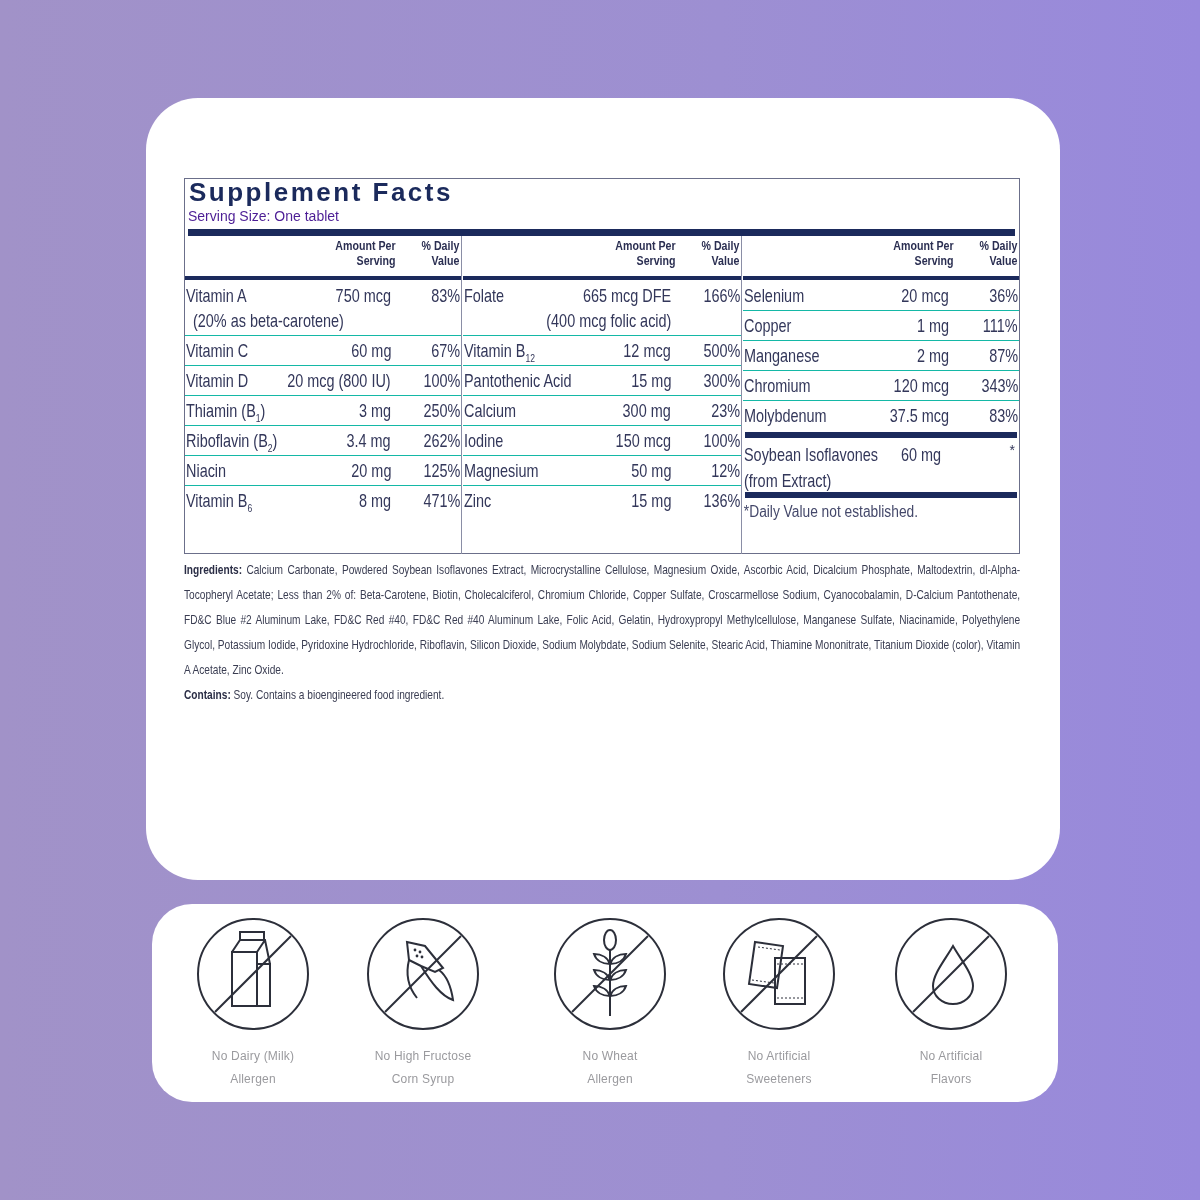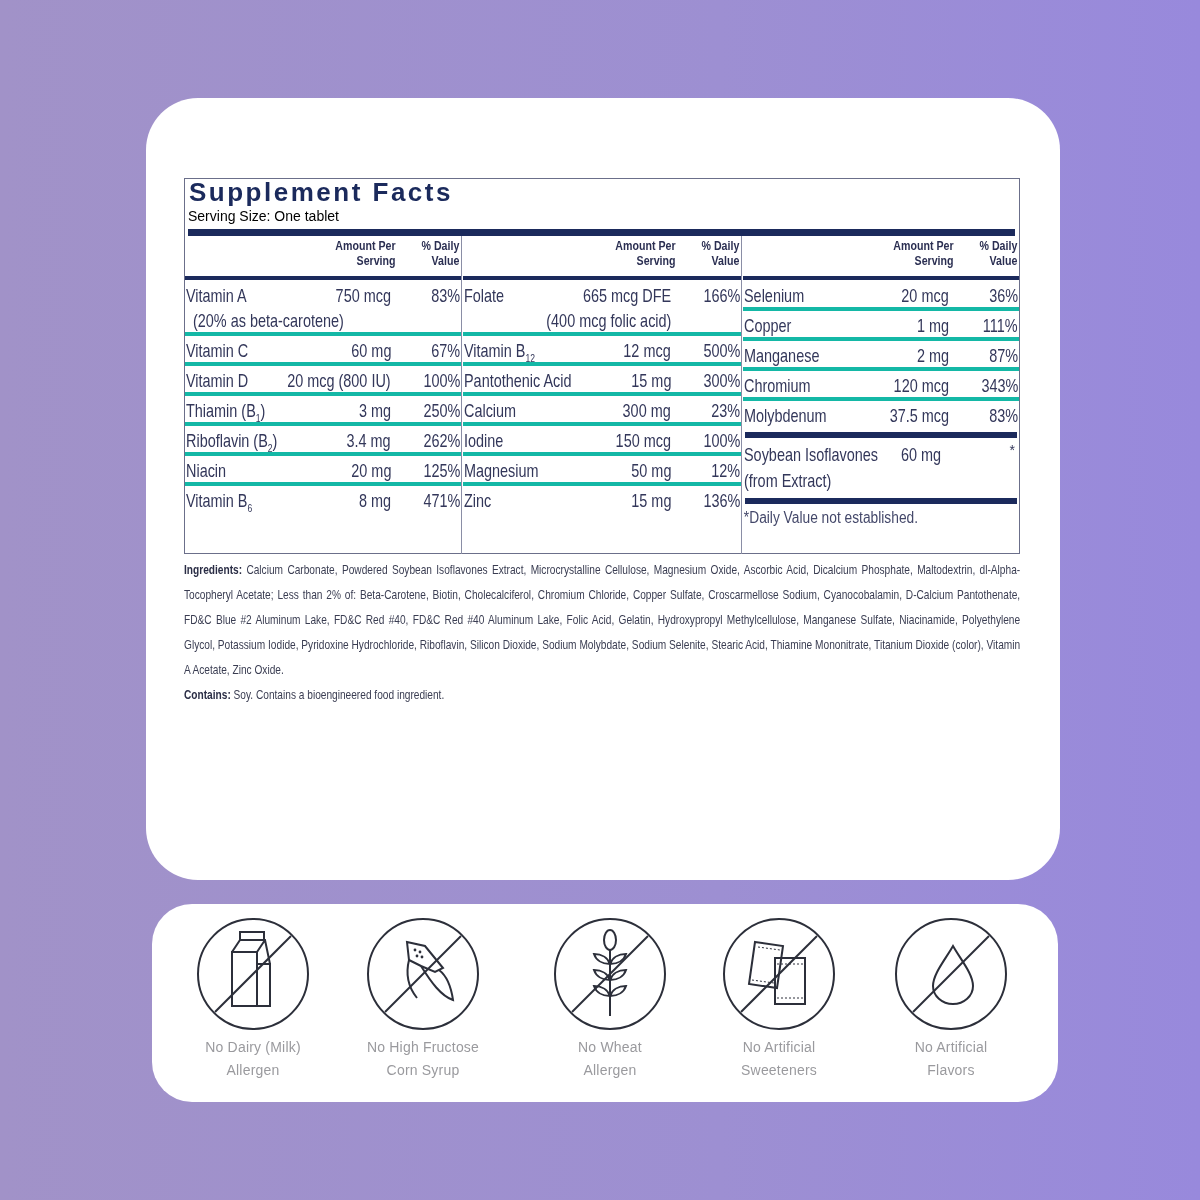--- a/index.html
+++ b/index.html
@@ -28,42 +28,42 @@
       color: #1e2352;
     }
     .facts-title {
       position: absolute; left: 4px; top: -2px;
       font-family: Liberation Sans, sans-serif;
       font-weight: bold; font-size: 26px; letter-spacing: 2.5px;
       color: #1b2a5c;
     }
     .serving {
       position: absolute; left: 3px; top: 29px;
-      font-size: 14px; color: #000000;
+      font-size: 14px; color: #4c1d95;
     }
     .thick-bar {
       position: absolute; height: 7px; background: #1b2a5c;
     }
     .col {
       position: absolute; top: 57px; height: 318px;
     }
     .col.c1 { left: 0; width: 277px; border-right: 1.5px solid #8a8ea6; }
     .col.c2 { left: 278px; width: 279px; border-right: 1.5px solid #8a8ea6; }
     .col.c3 { left: 558px; width: 276px; }
     .col-head {
       position: relative; height: 40px;
       font-size: 12.5px; font-weight: bold; color: #2b2f52; line-height: 15px;
       transform: scaleX(0.85); transform-origin: right;
     }
     .col-head .amt { position: absolute; right: 77px; top: 3px; text-align: right; }
     .col-head .dv { position: absolute; right: 2px; top: 3px; text-align: right; }
     .head-bar { height: 4px; background: #1b2a5c; margin: 0 0 1px 0; }
     .row {
       position: relative; height: 30px;
-      border-bottom: 4px solid #14b8a6;
+      border-bottom: 1px solid #14b8a6;
       font-size: 18.5px; color: #33375a;
       white-space: nowrap;
     }
     .row:last-child { border-bottom: none; }
     .row.tall { height: 55px; }
     .row .name {
       position: absolute; left: 1px; top: 4px;
       transform: scaleX(0.78); transform-origin: left;
     }
     .row .sub {
@@ -74,21 +74,21 @@
     .row .amount {
       position: absolute; right: 70px; top: 4px;
       transform: scaleX(0.78); transform-origin: right;
     }
     .row .pct {
       position: absolute; right: 1px; top: 4px;
       transform: scaleX(0.78); transform-origin: right;
     }
     .row sub { font-size: 11px; }
     .soy {
-      position: relative; height: 60px; font-size: 18.5px; color: #33375a; padding-left: 39px;
+      position: relative; height: 54px; font-size: 18.5px; color: #33375a; padding-left: 39px;
     }
     .soy .name { position: absolute; left: 1px; top: 6px; transform: scaleX(0.78); transform-origin: left; }
     .soy .sub { position: absolute; left: 1px; top: 32px; transform: scaleX(0.78); transform-origin: left; }
     .soy .amount { position: absolute; left: 158px; top: 6px; transform: scaleX(0.78); transform-origin: left; }
     .soy .star { position: absolute; right: 4px; top: 4px; font-size: 14px; }
     .footnote {
       position: relative; padding-top: 5px; padding-left: 1px;
       font-size: 16px; color: #44486a;
       transform: scaleX(0.86); transform-origin: left;
     }
@@ -99,22 +99,22 @@
     }
     .ingredients .inner {
       width: 1072px; transform: scaleX(0.78); transform-origin: left top;
     }
     .ingredients b { color: #2a2d45; }
     .badge {
       position: absolute; top: 12px; width: 170px; text-align: center;
     }
     .badge svg { display: block; margin: 0 auto; }
     .badge .label {
-      margin-top: 4px;
-      font-size: 14px; line-height: 23px; color: #9a9a9e;
+      margin-top: 13px;
+      font-size: 12px; line-height: 23px; color: #9a9a9e;
       letter-spacing: 0.2px;
     }
   </style>
 </head>
 <body>
 
 <div class="card facts-card">
   <div class="facts-box">
     <div class="facts-title">Supplement Facts</div>
     <div class="serving">Serving Size: One tablet</div>

